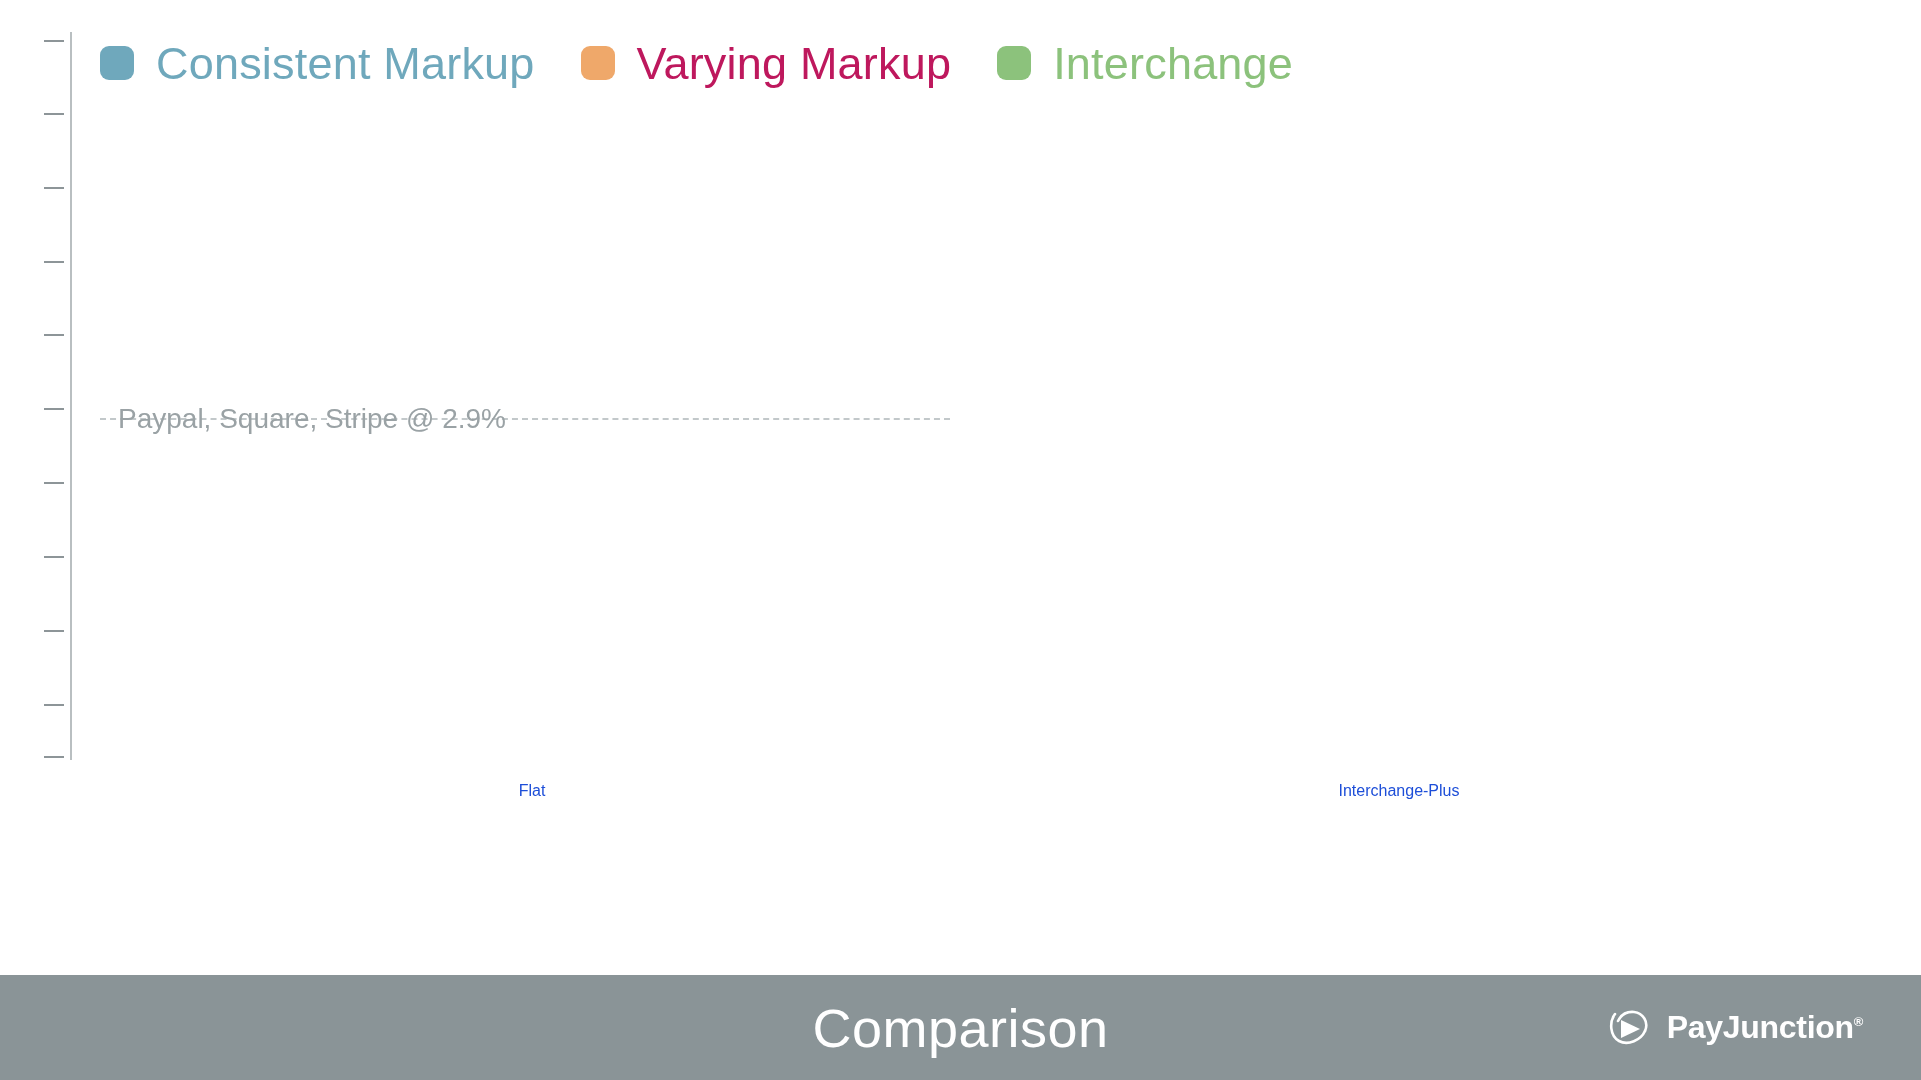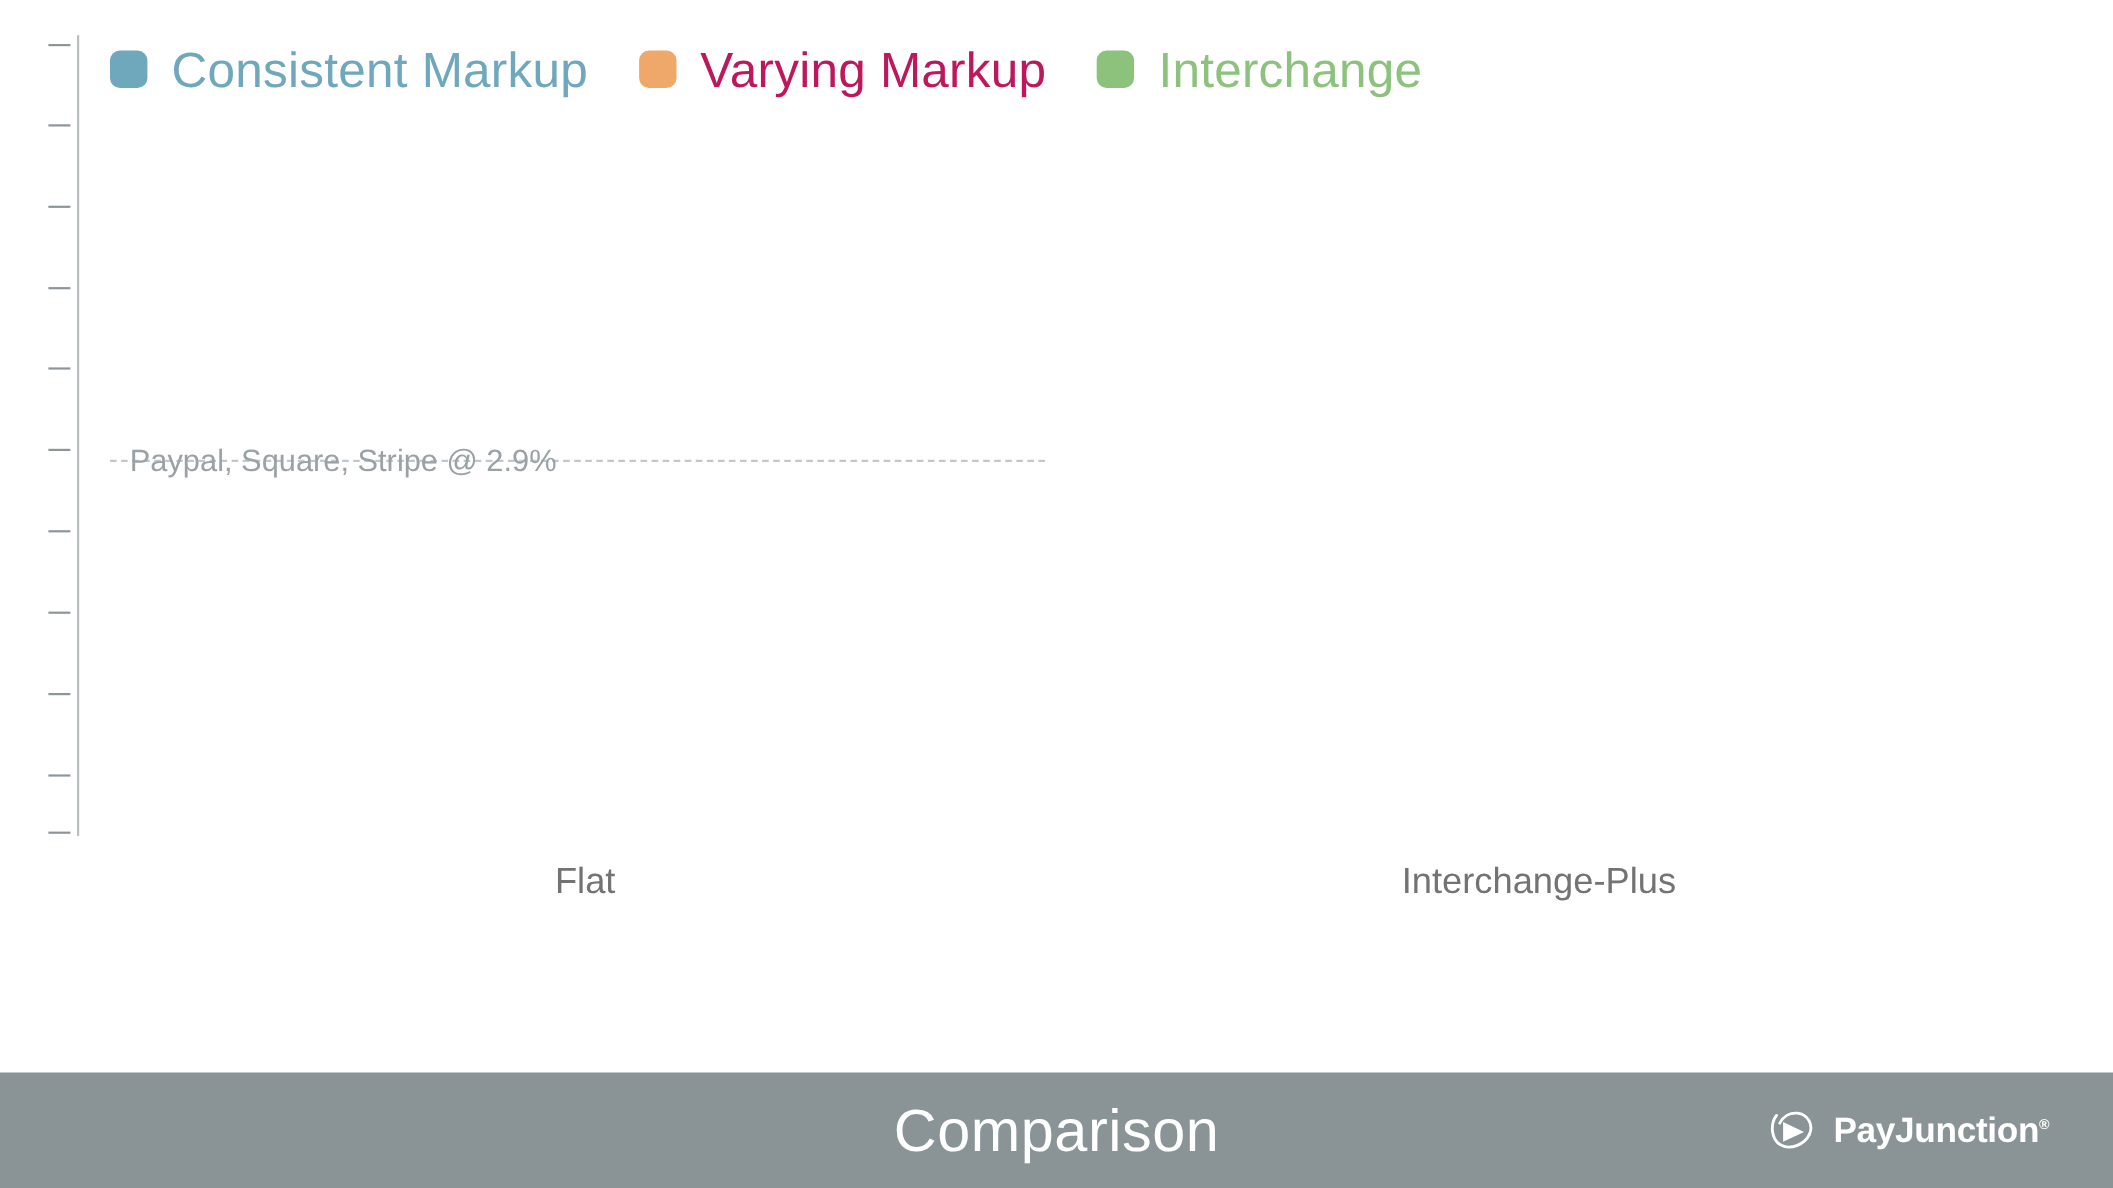--- a/index.html
+++ b/index.html
@@ -49,21 +49,21 @@
     border-top: 2px dashed #c2c8ca;
   }
   #benchmark-label {
     position: absolute; left: 118px; top: 375px;
     font-size: 28px; color: #9aa2a5; white-space: nowrap; margin-top: 28px;
   }
 
   
   .cat-label {
     position: absolute; top: 782px;
-    font-size: 33px; color: #737373; text-align: center;
+    font-size: 16px; color: #1d4ed8; text-align: center;
     white-space: nowrap;
   }
 
   
   #footer {
     position: absolute; left: 0; bottom: 0;
     width: 1921px; height: 105px; background: #8a9497;
     display: flex; align-items: center; justify-content: center;
   }
   #footer-title {

